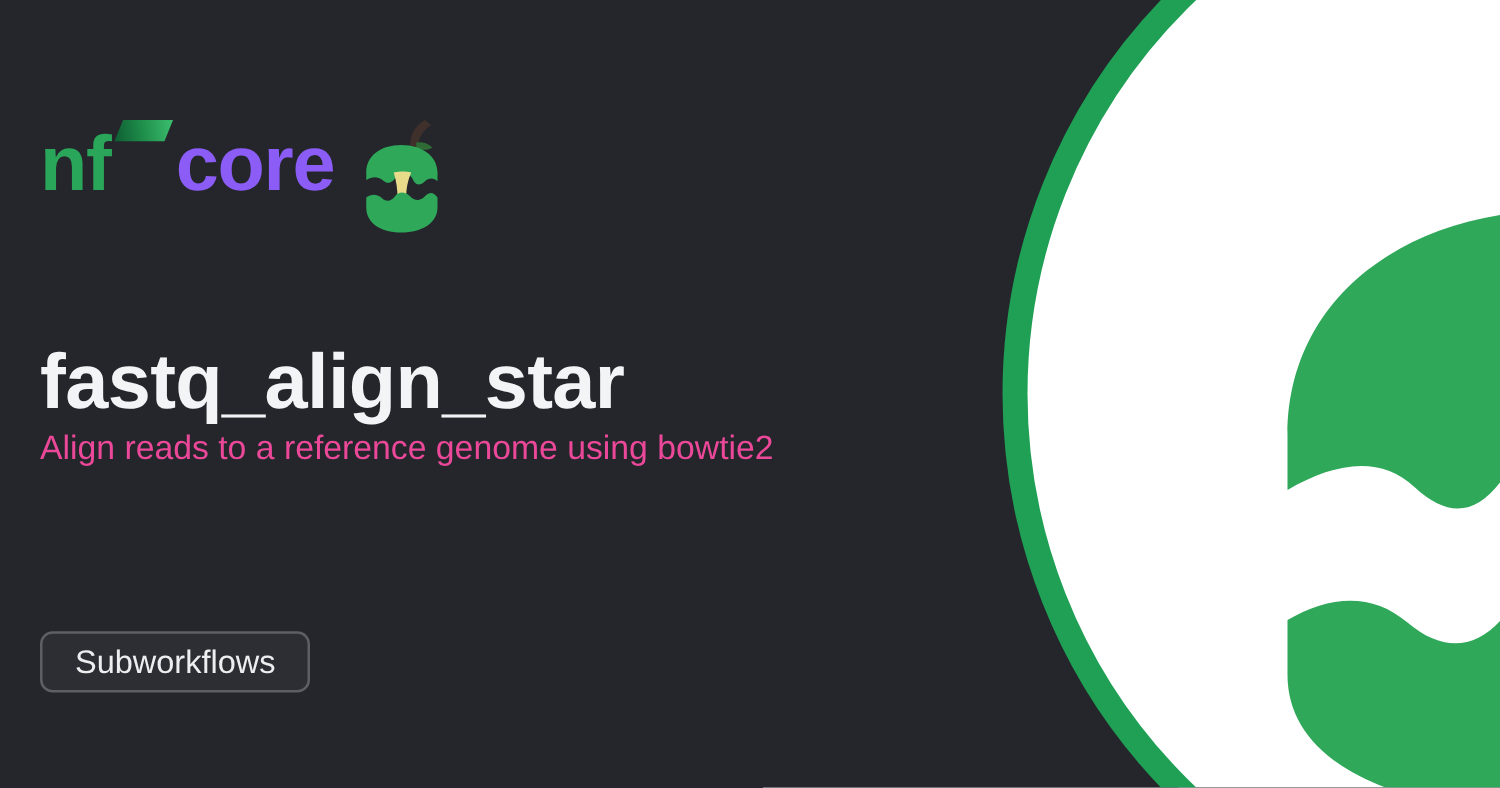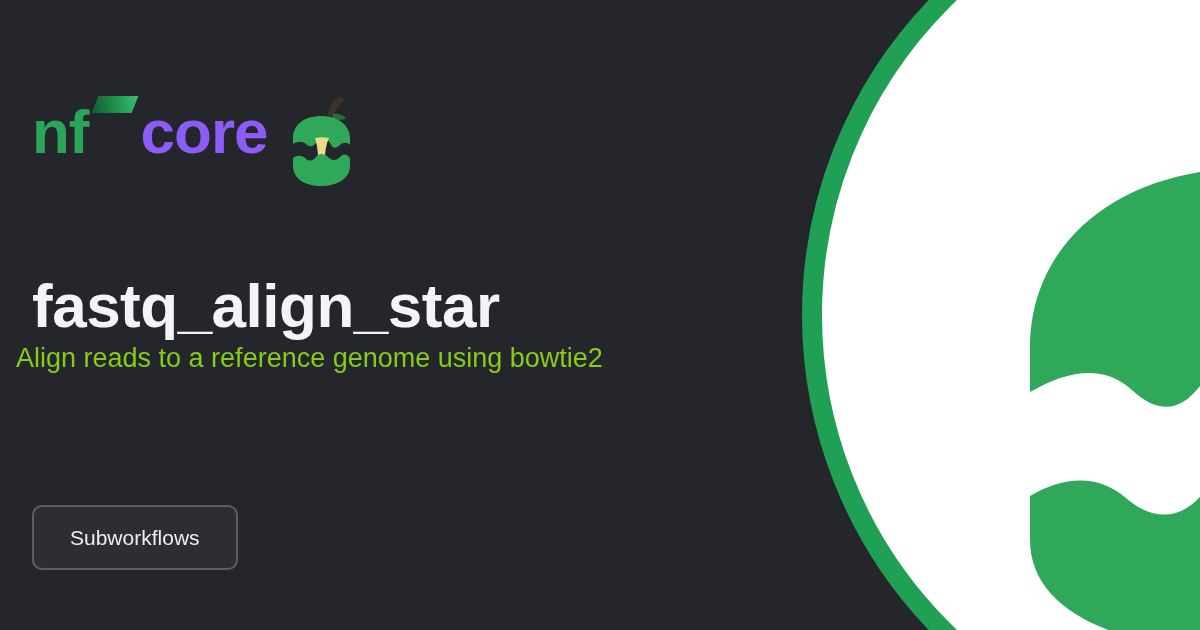--- a/index.html
+++ b/index.html
@@ -70,40 +70,40 @@
     left:32px; top:258px;
     font-size:62px;
     font-weight:bold;
     color:#f3f4f6;
     letter-spacing:-0.5px;
     white-space:nowrap;
     margin-top:12px;
   }
   .subtitle {
     position:absolute;
-    left:16px; top:343px;
+    left:32px; top:343px;
     font-size:27px;
     font-weight:normal;
-    color:#84cc16;
+    color:#ec4899;
     white-space:nowrap;
   }
 
   
   .badge {
     position:absolute;
     left:32px; top:505px;
-    height:65px;
-    padding:0 36px;
+    height:49px;
+    padding:0 26px;
     display:flex;
     align-items:center;
     border:2px solid #5c5f64;
     border-radius:10px;
     background:#2c2e33;
     color:#eceef0;
-    font-size:21px;
+    font-size:26px;
     white-space:nowrap;
   }
 </style>
 </head>
 <body>
 
 <div class="canvas">
 
   <div class="hero-circle">
     <svg class="hero-apple" viewBox="0 0 560 720">

